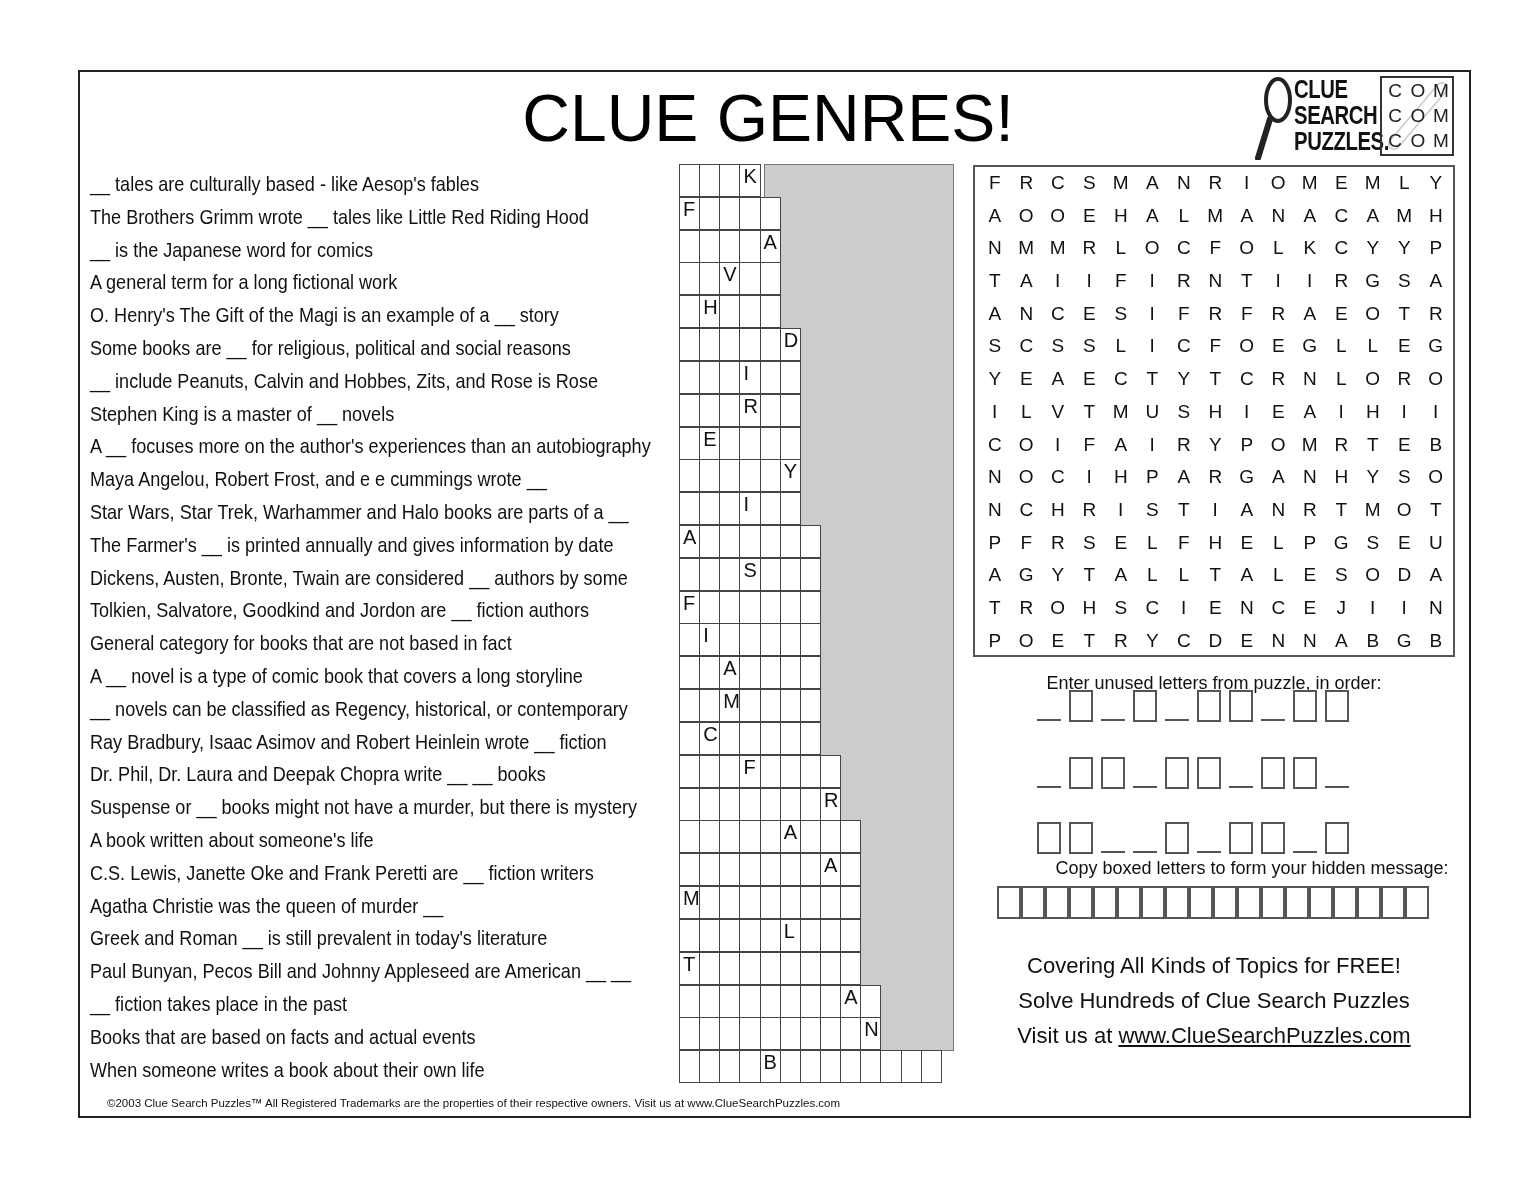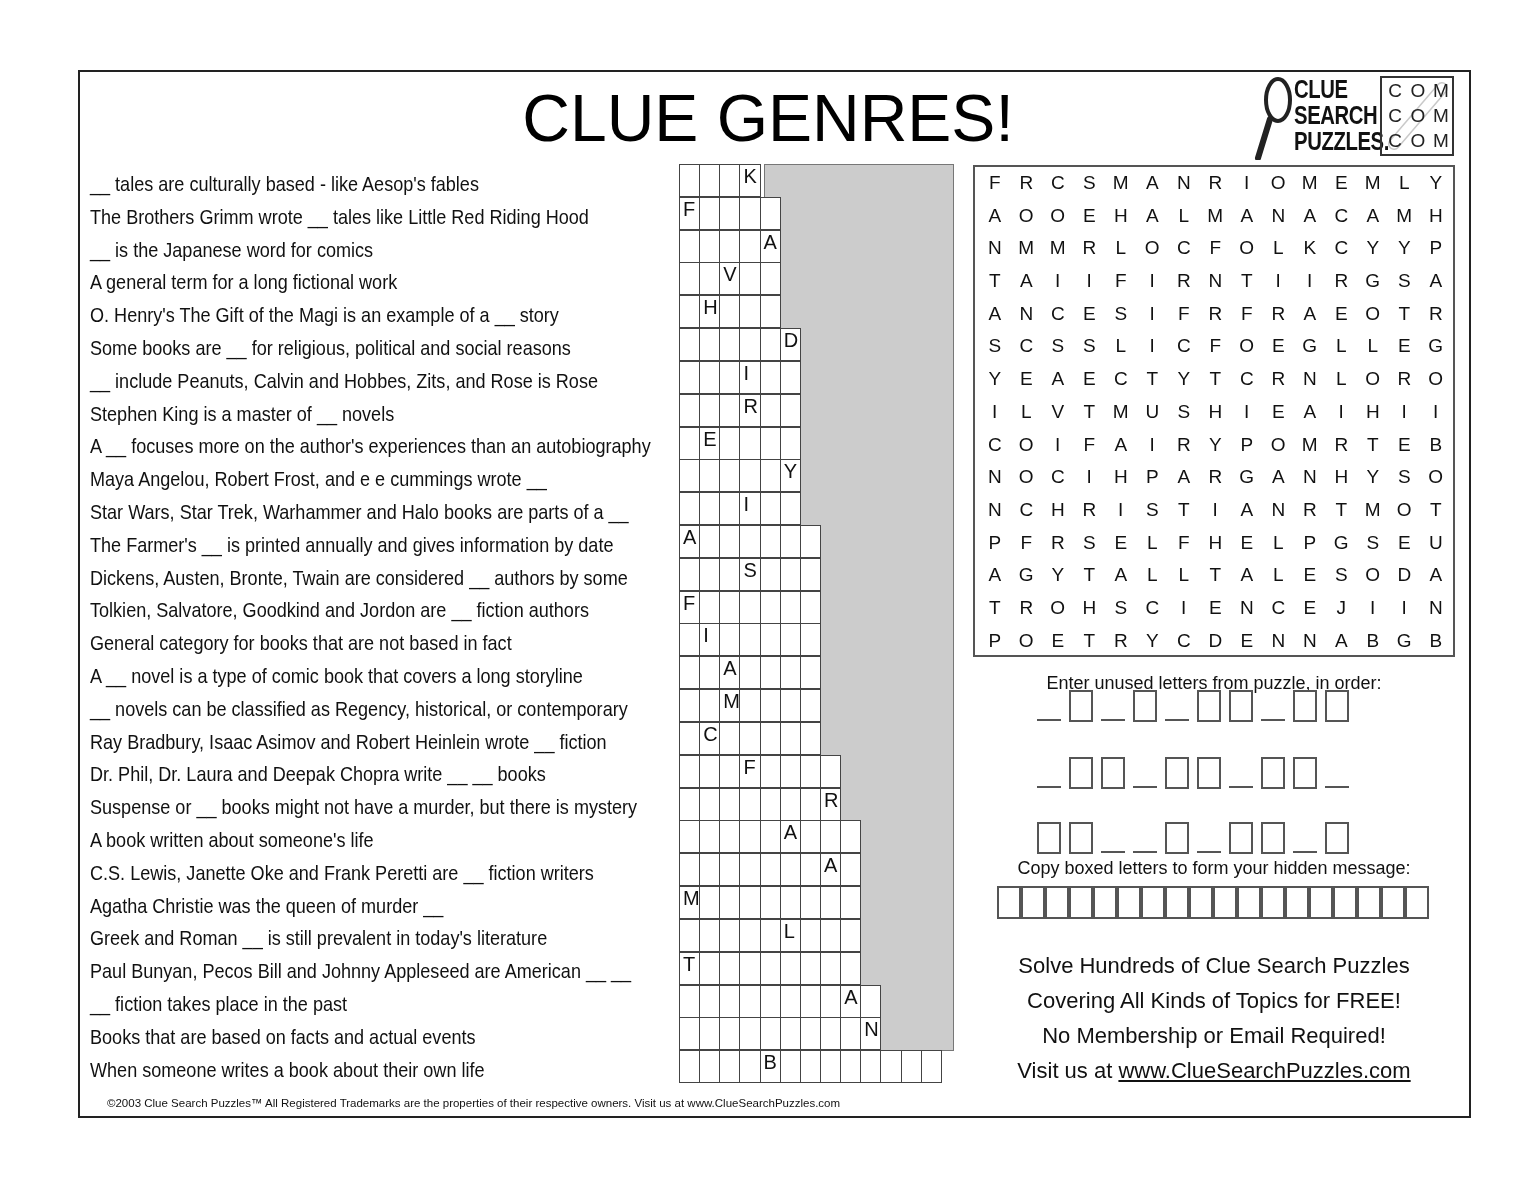--- a/index.html
+++ b/index.html
@@ -19,21 +19,21 @@
   .grid .row { position:absolute; left:0; height:33px; display:flex; }
   .grid .cell { width:21.15px; height:33px; border:1px solid #444; box-sizing:border-box; margin-right:-1px; margin-bottom:-1px; background:#fff; font-size:20px; line-height:22px; padding-left:3px; position:relative; }
   .ws { position:absolute; left:973px; top:165px; width:482px; height:492px; border:2px solid #555; box-sizing:border-box; }
   .ws .wrow { display:flex; height:32.7px; padding-left:4px; }
   .ws .wl { width:31.5px; text-align:center; font-size:19px; line-height:32.7px; color:#111; }
   .unused-label { position:absolute; left:973px; width:482px; top:673px; text-align:center; font-size:18px; }
   .slots { position:absolute; left:1037px; }
   .slot { position:absolute; width:24px; height:32px; box-sizing:border-box; }
   .slot.box { border:2px solid #555; }
   .slot.blank { border-bottom:2px solid #555; height:31px; }
-  .copy-label { position:absolute; left:973px; width:482px; top:858px; text-align:center; font-size:18px; }
+  .copy-label { position:absolute; left:1011px; width:482px; top:858px; text-align:center; font-size:18px; }
   .msg { position:absolute; left:997px; top:886px; display:flex; }
   .msg .mb { width:24.3px; height:33px; border:2px solid #555; box-sizing:border-box; margin-right:-0.3px; }
   .promo { position:absolute; left:973px; width:482px; top:948px; text-align:center; font-size:22px; line-height:35px; color:#111; }
   .promo .link { text-decoration:underline; }
   .footer { position:absolute; left:107px; top:1097px; font-size:11.5px; color:#111; white-space:nowrap; }
 </style>
 </head>
 <body>
 
 <div class="frame"></div>
@@ -669,19 +669,18 @@
     <div class="mb"></div>
     <div class="mb"></div>
     <div class="mb"></div>
     <div class="mb"></div>
     <div class="mb"></div>
     <div class="mb"></div>
     <div class="mb"></div>
   </div>
 
 <div class="promo">
+  <div>Covering All Kinds of Topics for FREE!</div>
   <div>Solve Hundreds of Clue Search Puzzles</div>
-  <div>Covering All Kinds of Topics for FREE!</div>
-  <div>No Membership or Email Required!</div>
   <div><span>Visit us at </span><span class="link">www.ClueSearchPuzzles.com</span></div>
 </div>
 
 <div class="footer">©2003 Clue Search Puzzles™ All Registered Trademarks are the properties of their respective owners. Visit us at www.ClueSearchPuzzles.com</div>
 
 </body></html>

